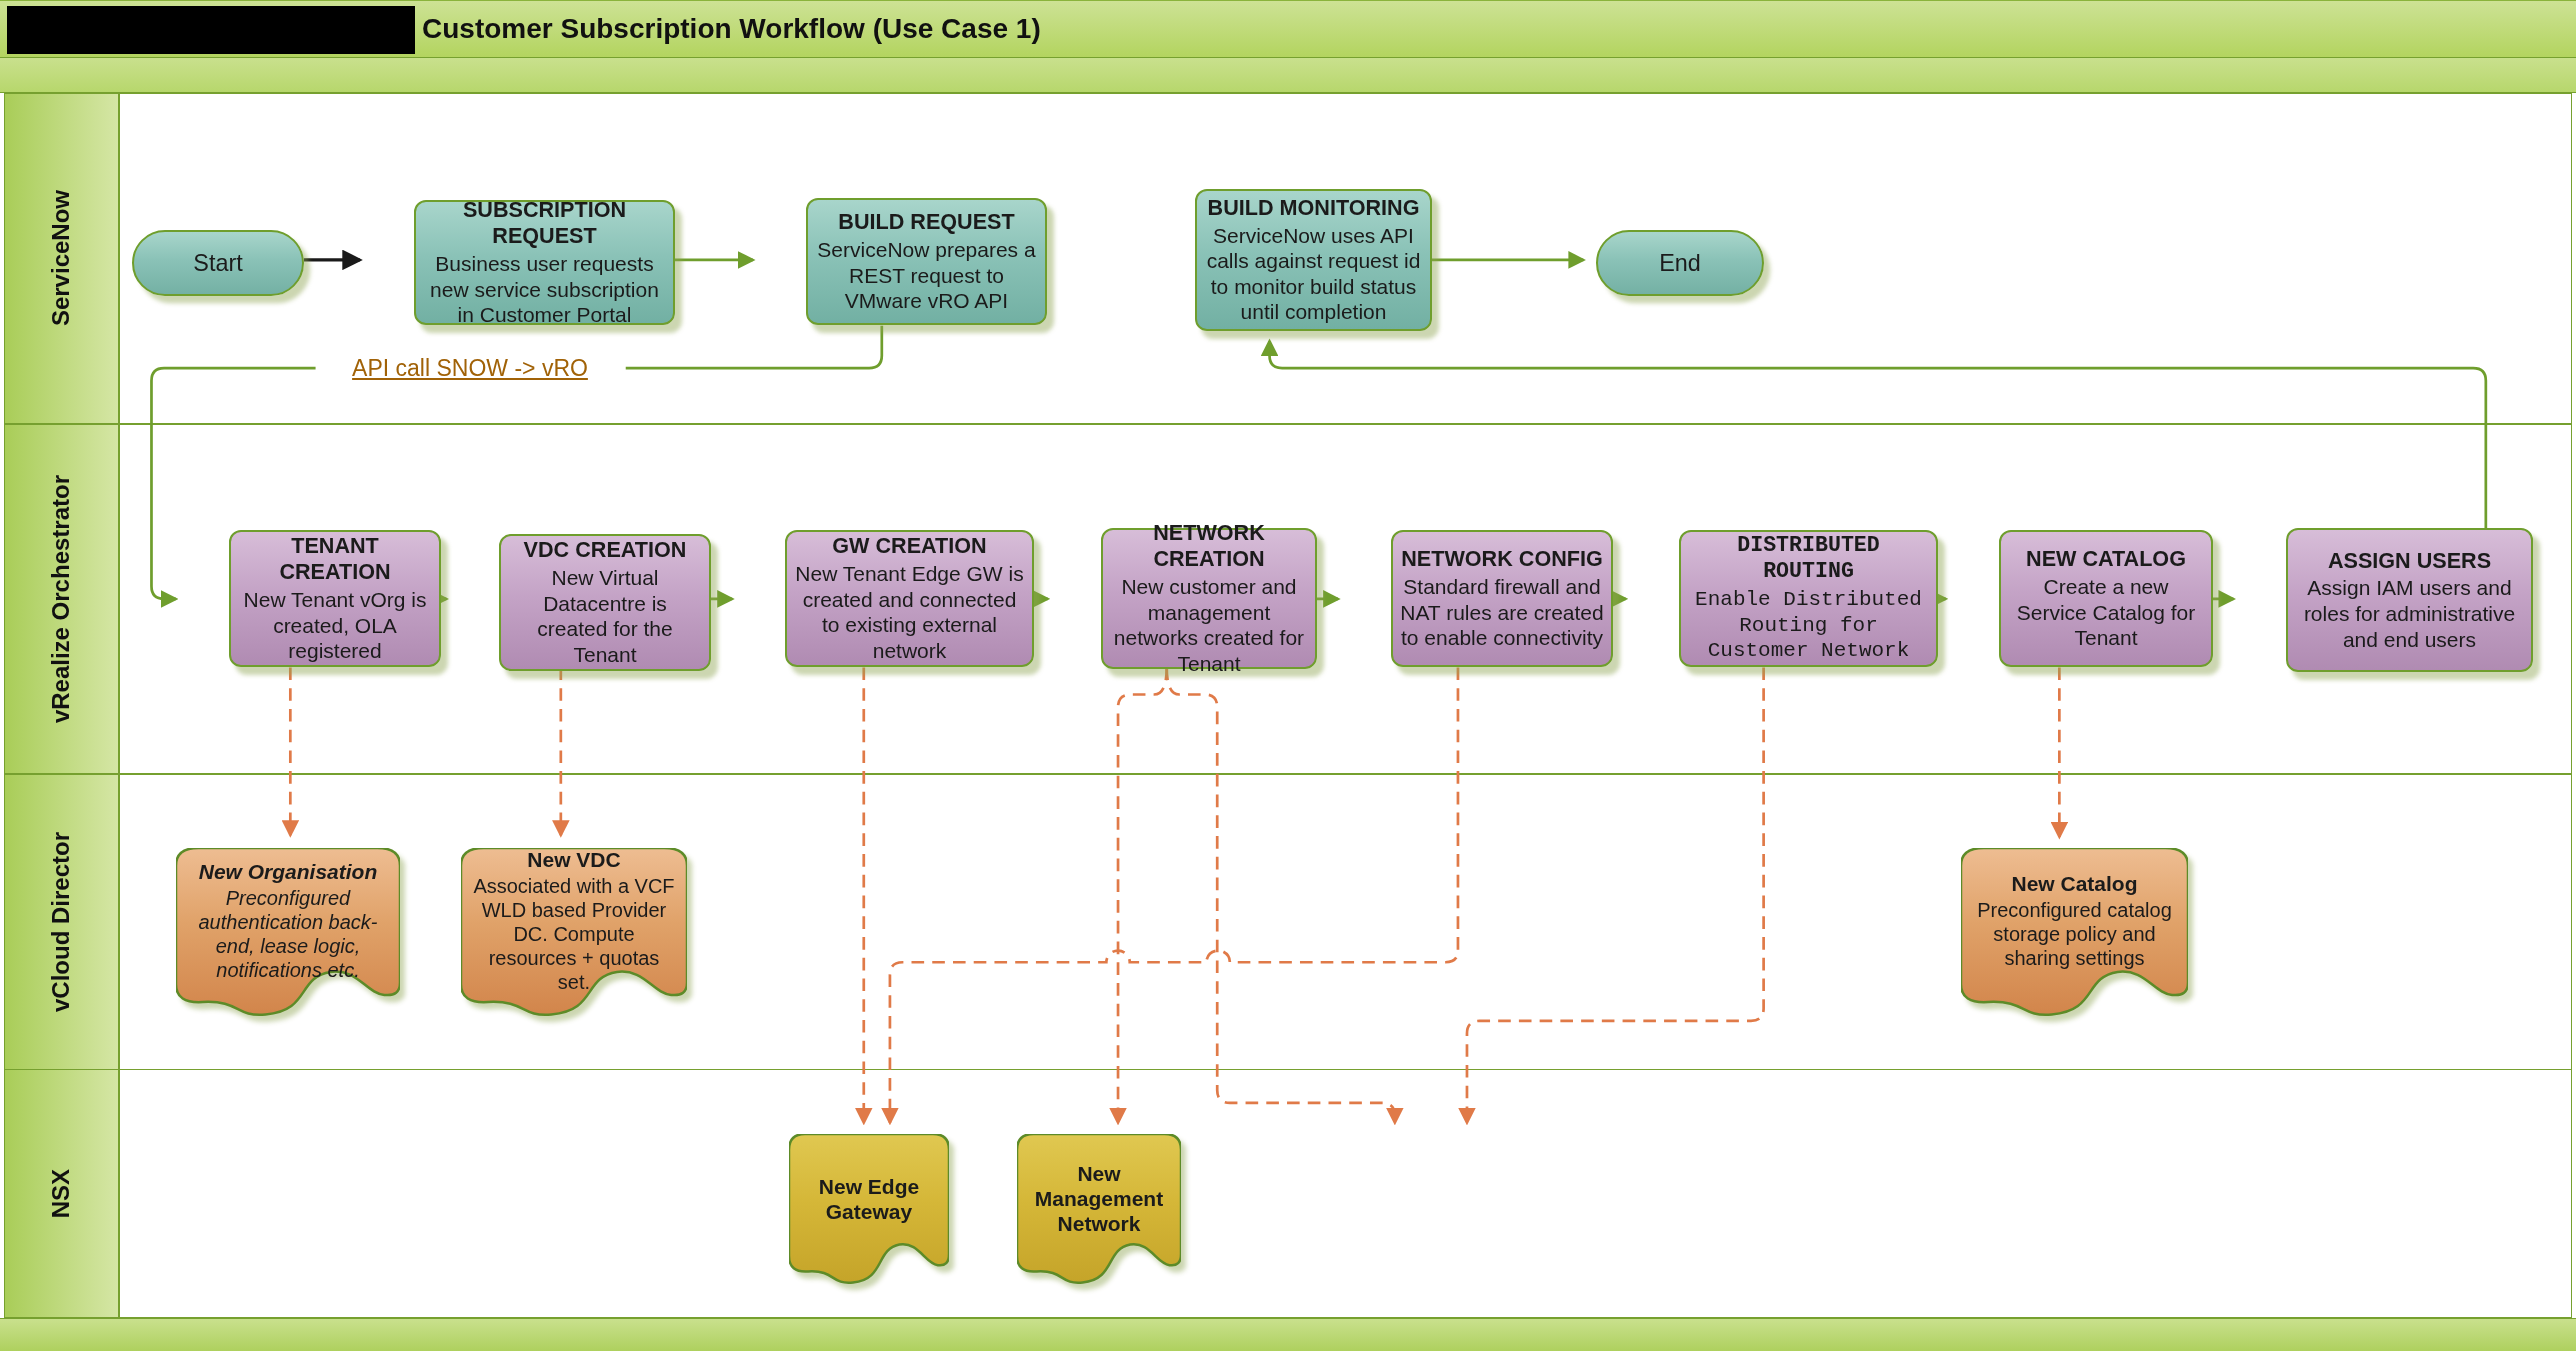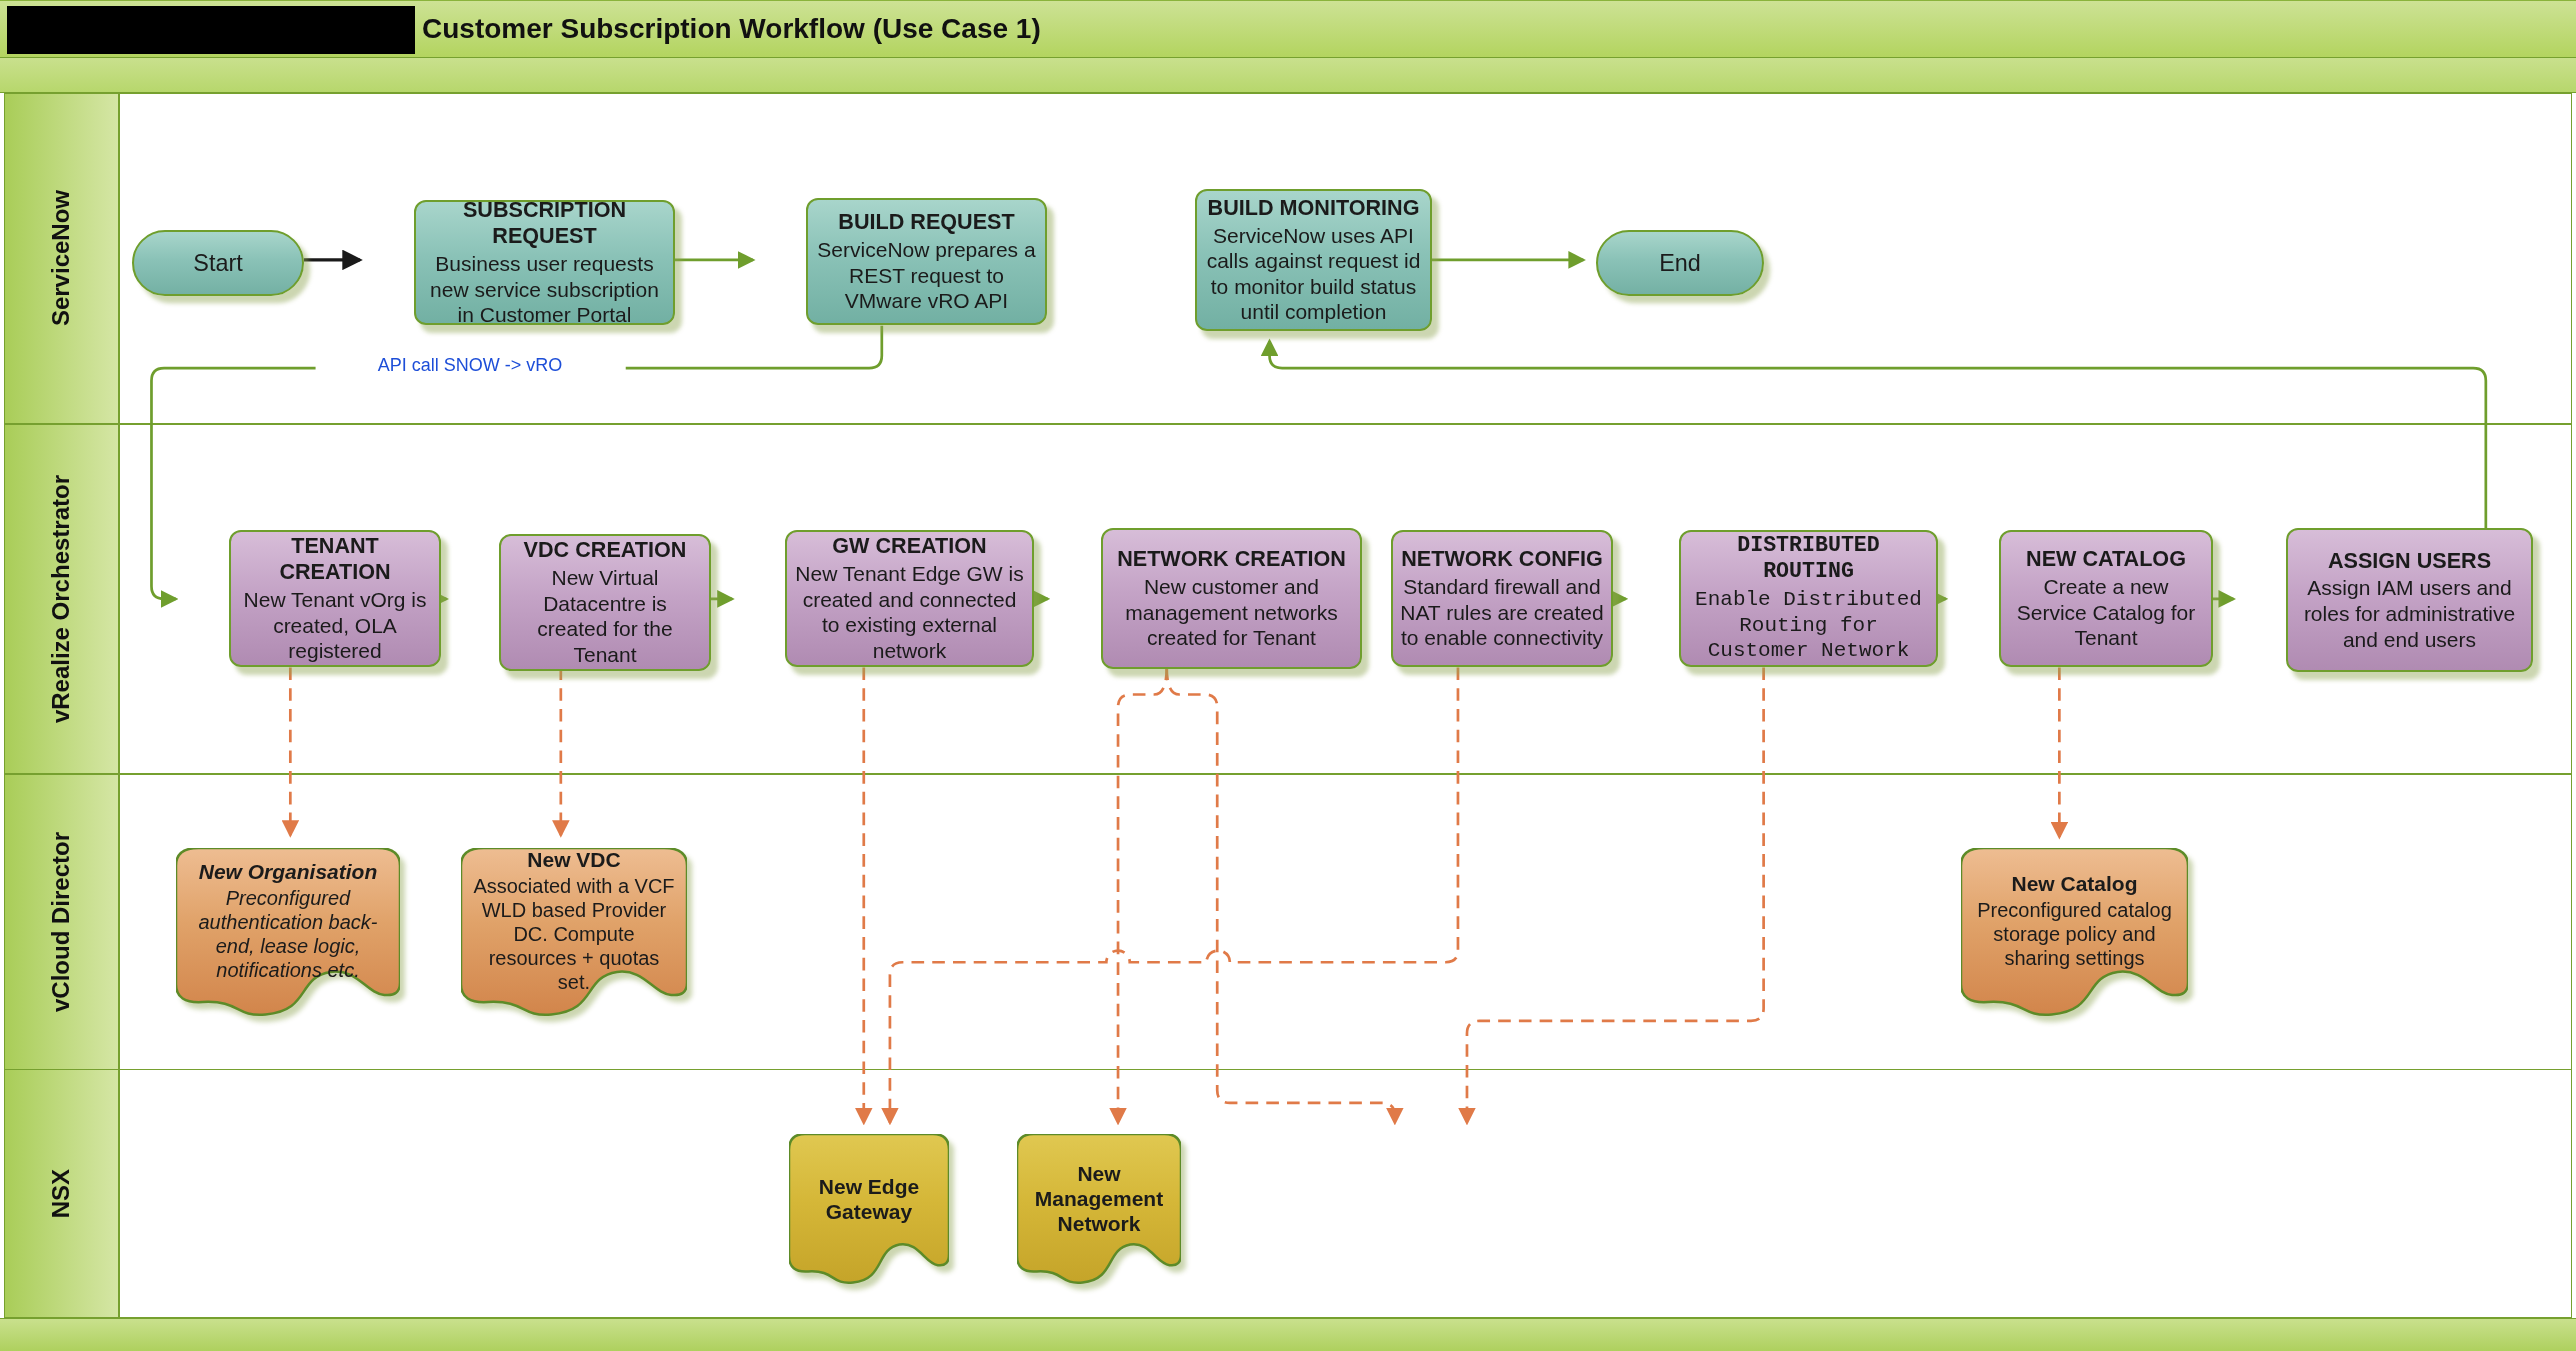--- a/index.html
+++ b/index.html
@@ -42,21 +42,21 @@
 
   
   .doc{display:block;}
   .doc svg{position:absolute;left:0;top:0;width:100%;height:100%;filter:drop-shadow(5.4px 6.3px 2.7px rgba(141,163,82,.45));}
   .doc-text{position:absolute;left:4%;top:4%;width:92%;height:74%;
     display:flex;flex-direction:column;align-items:center;justify-content:center;text-align:center;}
   .doc .node-title{font-size:21px;}
   .doc .node-body{font-size:20px;line-height:1.2;}
 
   .api-label{position:absolute;left:316px;top:355px;width:308px;text-align:center;
-    font-size:18px;color:#1d4ed8;z-index:6;background:#fff;}
+    font-size:23px;color:#a16207;z-index:6;background:#fff;text-decoration:underline;}
 </style>
 </head>
 <body>
 
 <div id="canvas">
 
   <div class="title-bar">
     <div class="redacted"></div>
     <div class="main-title">Customer Subscription Workflow (Use Case 1)</div>
   </div>
@@ -167,21 +167,21 @@
     <div class="node-body">New Tenant vOrg is created, OLA registered</div>
   </div>
   <div class="node proc purple" style="left:455px;top:534px;width:212px;height:137px;">
     <div class="node-title">VDC CREATION</div>
     <div class="node-body">New Virtual Datacentre is created for the Tenant</div>
   </div>
   <div class="node proc purple" style="left:741px;top:530px;width:249px;height:137px;">
     <div class="node-title">GW CREATION</div>
     <div class="node-body">New Tenant Edge GW is created and connected to existing external network</div>
   </div>
-  <div class="node proc purple" style="left:1057px;top:528px;width:261px;height:141px;">
+  <div class="node proc purple" style="left:1057px;top:528px;width:216px;height:141px;">
     <div class="node-title">NETWORK CREATION</div>
     <div class="node-body">New customer and management networks created for Tenant</div>
   </div>
   <div class="node proc purple" style="left:1347px;top:530px;width:222px;height:137px;">
     <div class="node-title">NETWORK CONFIG</div>
     <div class="node-body">Standard firewall and NAT rules are created to enable connectivity</div>
   </div>
   <div class="node proc purple" style="left:1635px;top:530px;width:259px;height:137px;font-family:Liberation Mono, monospace;">
     <div class="node-title">DISTRIBUTED ROUTING</div>
     <div class="node-body">Enable Distributed Routing for Customer Network</div>

